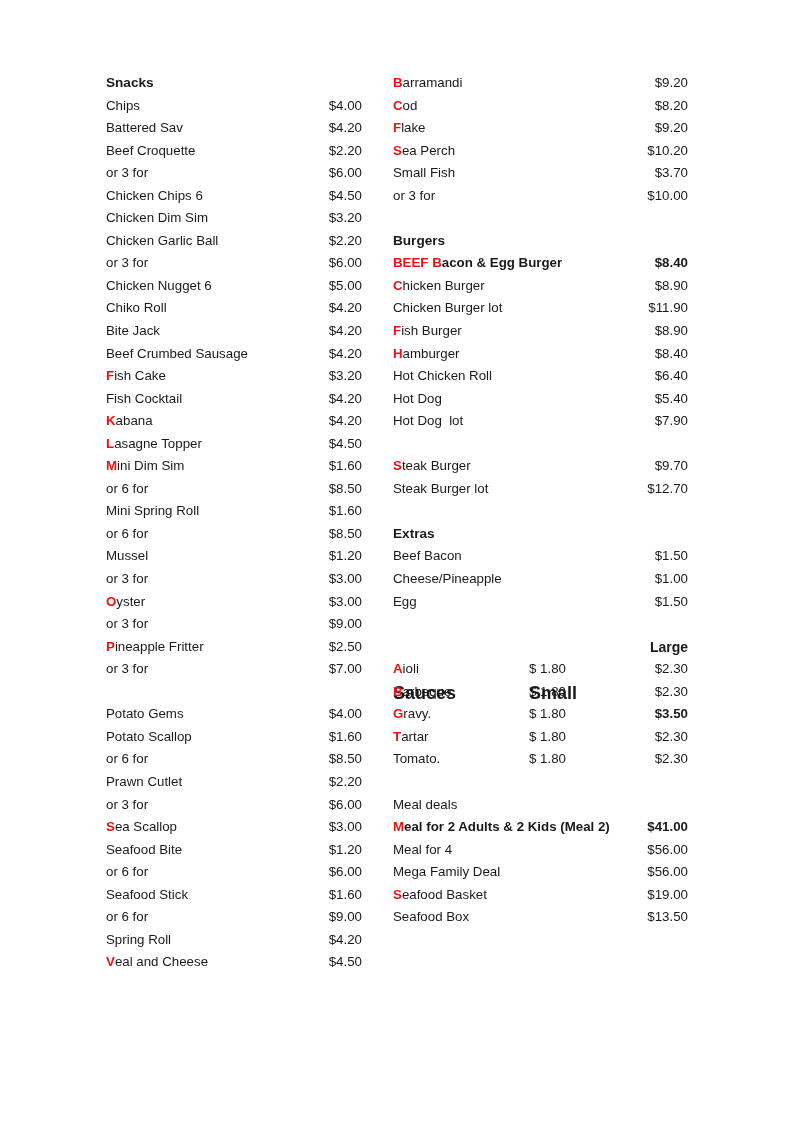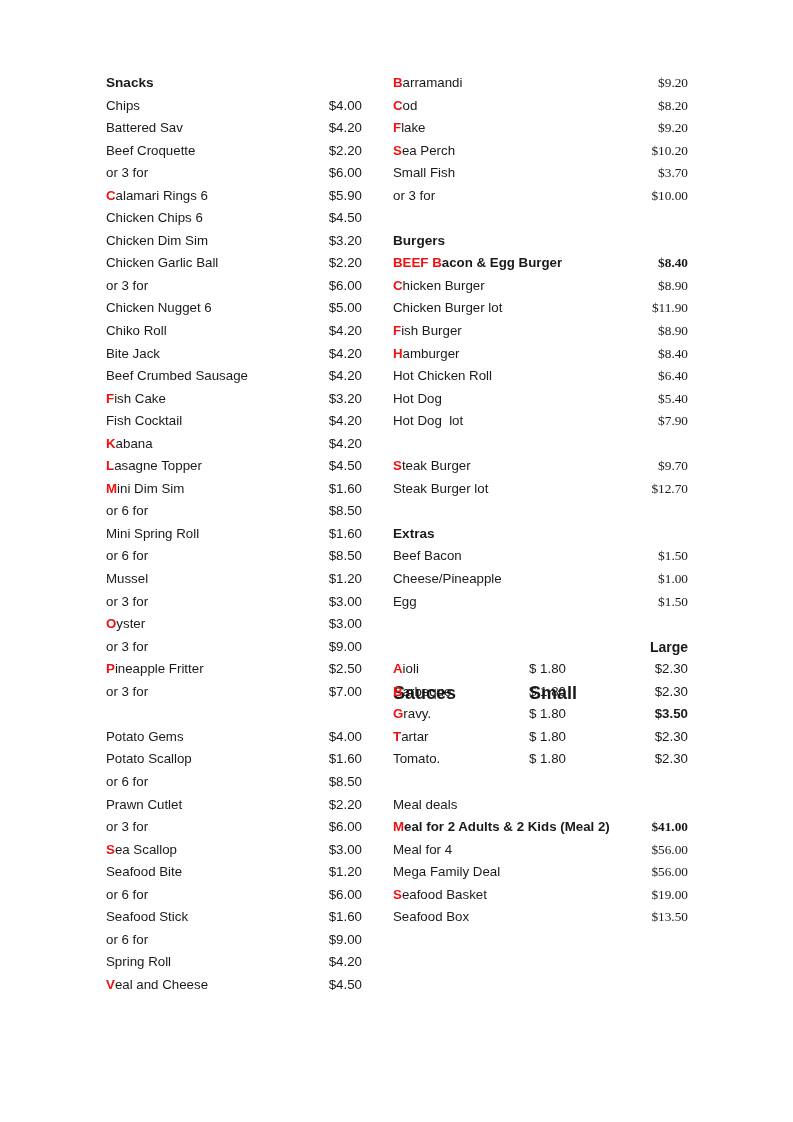--- a/index.html
+++ b/index.html
@@ -44,21 +44,21 @@
     position: absolute;
     left: 0;
     top: 0;
   }
   .row .price {
     position: absolute;
     top: 0;
     text-align: right;
   }
   .col-left .row .price  { right: 0; width: 120px; }
-  .col-right .row .price { right: 0; width: 120px; font-family: Liberation Serif, serif; }
+  .col-right .row .price { right: 0; width: 120px; }
 
   
   .heading {
     font-weight: bold;
     font-size: 13.6px;
     text-align: right;
   }
   .plain-heading {
     font-weight: normal;
   }
@@ -121,21 +121,20 @@
 <body>
 
 <div class="page">
 
   <div class="col col-left" id="col-left">
       <div class="row heading"><span class="name">Snacks</span></div>
       <div class="row"><span class="name"><span>Chips</span></span><span class="price">$4.00</span></div>
       <div class="row"><span class="name"><span>Battered Sav</span></span><span class="price">$4.20</span></div>
       <div class="row"><span class="name"><span>Beef Croquette</span></span><span class="price">$2.20</span></div>
       <div class="row"><span class="name"><span>or 3 for</span></span><span class="price">$6.00</span></div>
-      <div class="row"><span class="name"><span class="hl">C</span><span>alamari Rings 6</span></span><span class="price">$5.90</span></div>
       <div class="row"><span class="name"><span>Chicken Chips 6</span></span><span class="price">$4.50</span></div>
       <div class="row"><span class="name"><span>Chicken Dim Sim</span></span><span class="price">$3.20</span></div>
       <div class="row"><span class="name"><span>Chicken Garlic Ball</span></span><span class="price">$2.20</span></div>
       <div class="row"><span class="name"><span>or 3 for</span></span><span class="price">$6.00</span></div>
       <div class="row"><span class="name"><span>Chicken Nugget 6</span></span><span class="price">$5.00</span></div>
       <div class="row"><span class="name"><span>Chiko Roll</span></span><span class="price">$4.20</span></div>
       <div class="row"><span class="name"><span>Bite Jack</span></span><span class="price">$4.20</span></div>
       <div class="row"><span class="name"><span>Beef Crumbed Sausage</span></span><span class="price">$4.20</span></div>
       <div class="row"><span class="name"><span class="hl">F</span><span>ish Cake</span></span><span class="price">$3.20</span></div>
       <div class="row"><span class="name"><span>Fish Cocktail</span></span><span class="price">$4.20</span></div>

